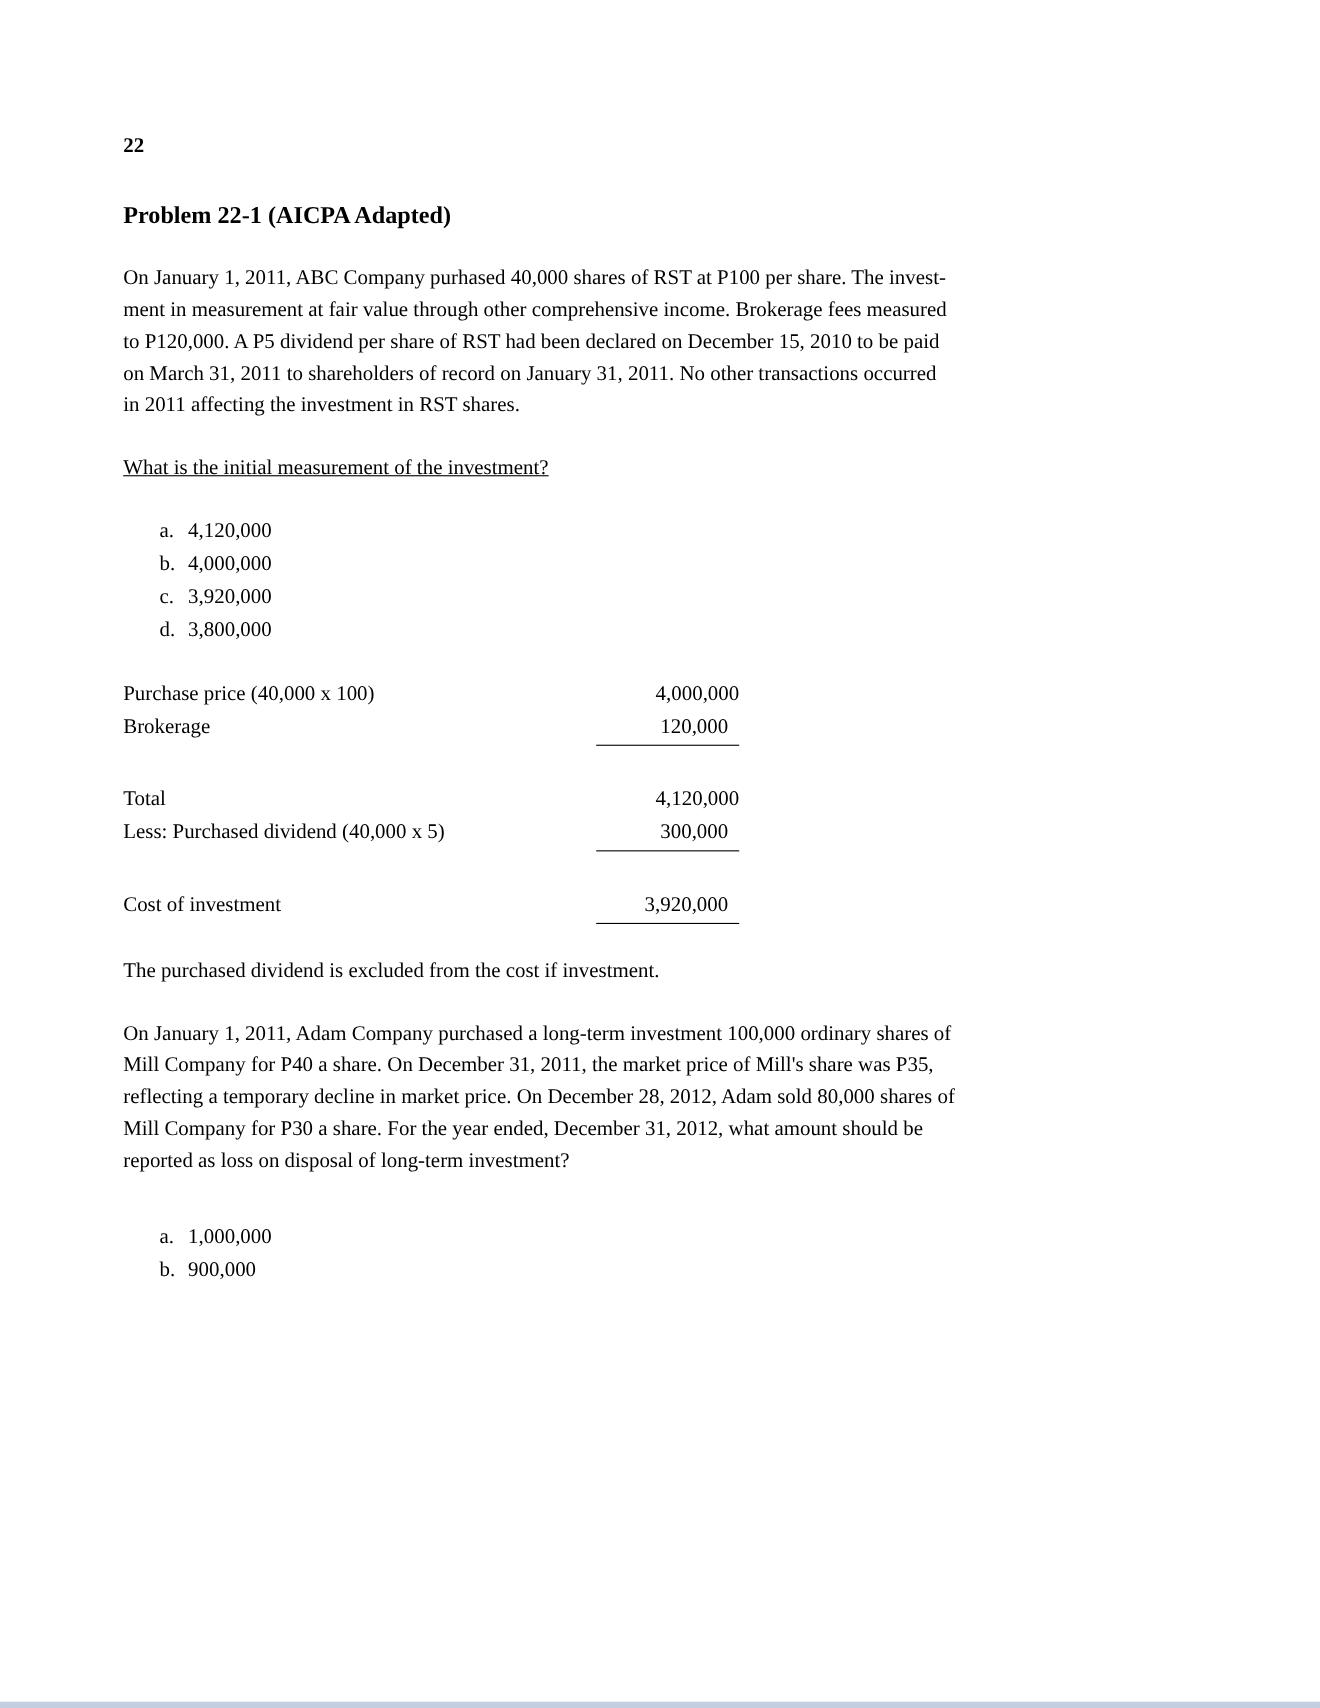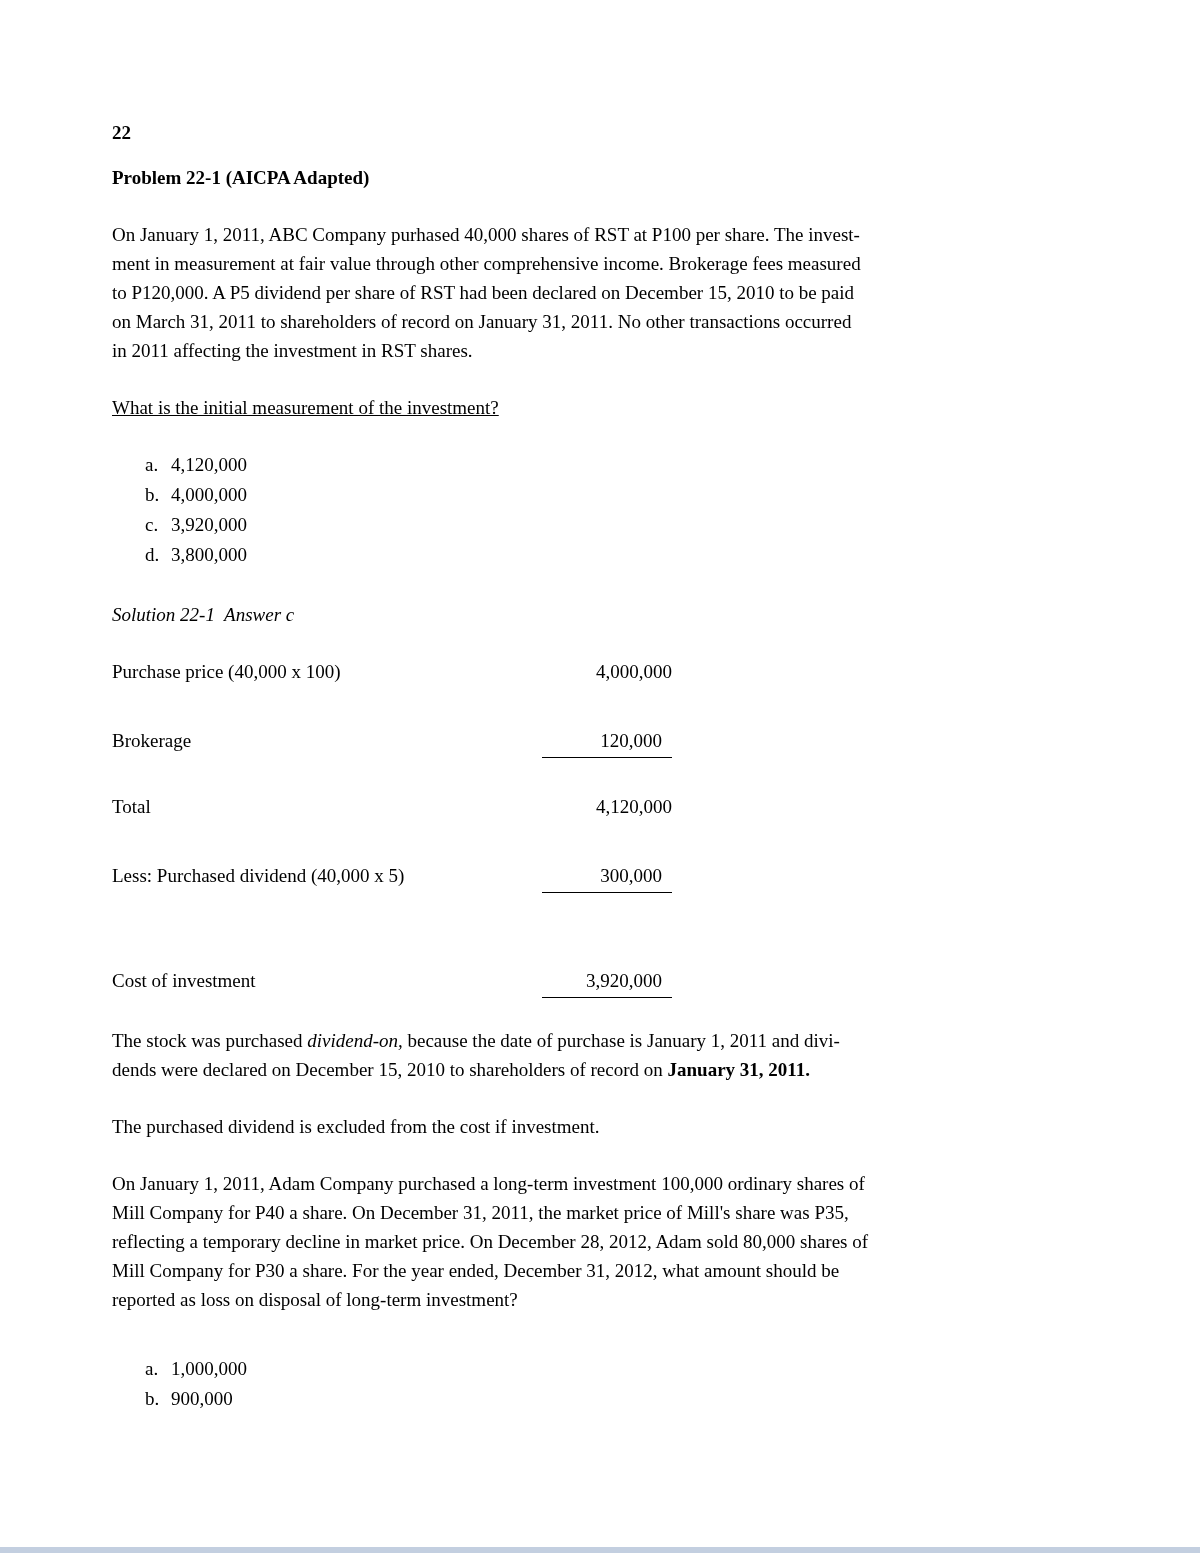--- a/index.html
+++ b/index.html
@@ -28,22 +28,22 @@
     font-weight: bold;
     line-height: 29px;
   }
   .page-title {
     margin: 0;
     font-size: 19.5px;
     font-weight: bold;
     line-height: 30px;
   }
   .problem-heading {
-    margin: 16px 0 0 0;
-    font-size: 19px;
+    margin: 34px 0 0 0;
+    font-size: 22px;
     font-weight: bold;
     line-height: 29px;
   }
   .para {
     margin: 28px 0 0 0;
   }
   .question {
     margin: 28px 0 0 0;
     text-decoration: underline;
   }
@@ -79,21 +79,20 @@
     flex: 1 1 auto;
   }
   .calc-amount {
     flex: 0 0 auto;
     min-width: 110px;
     text-align: right;
   }
   .calc-amount.u {
     border-bottom: 1.6px solid #000;
     padding: 0 10px 1px 10px;
-    margin-top: 39px;
   }
   .explanation {
     margin: 28px 0 0 0;
   }
   .note {
     margin: 28px 0 0 0;
   }
   .para2 {
     margin: 28px 0 0 0;
   }
@@ -138,21 +137,20 @@
     <div class="option">
       <span class="letter">c.</span>
       <span class="value">3,920,000</span>
     </div>
     <div class="option">
       <span class="letter">d.</span>
       <span class="value">3,800,000</span>
     </div>
   </div>
 
-  <p class="solution-label pre">Solution 22-1  Answer c</p>
 
   <div class="calc">
     <div class="calc-row">
       <span class="calc-label">Purchase price (40,000 x 100)</span>
       <span class="calc-amount">4,000,000</span>
     </div>
     <div class="calc-row gap-after">
       <span class="calc-label">Brokerage</span>
       <span class="calc-amount u">120,000</span>
     </div>
@@ -163,22 +161,20 @@
     <div class="calc-row gap-after">
       <span class="calc-label">Less: Purchased dividend (40,000 x 5)</span>
       <span class="calc-amount u">300,000</span>
     </div>
     <div class="calc-row">
       <span class="calc-label">Cost of investment</span>
       <span class="calc-amount u">3,920,000</span>
     </div>
   </div>
 
-  <p class="explanation pre"><span>The stock was purchased </span><span class="italic">dividend-on,</span><span> because the date of purchase is January 1, 2011 and divi-
-dends were declared on December 15, 2010 to shareholders of record on </span><span class="bold">January 31, 2011.</span></p>
 
   <p class="note">The purchased dividend is excluded from the cost if investment.</p>
 
 
   <p class="para2 pre">On January 1, 2011, Adam Company purchased a long-term investment 100,000 ordinary shares of
 Mill Company for P40 a share. On December 31, 2011, the market price of Mill's share was P35,
 reflecting a temporary decline in market price. On December 28, 2012, Adam sold 80,000 shares of
 Mill Company for P30 a share. For the year ended, December 31, 2012, what amount should be
 reported as loss on disposal of long-term investment?</p>
 

